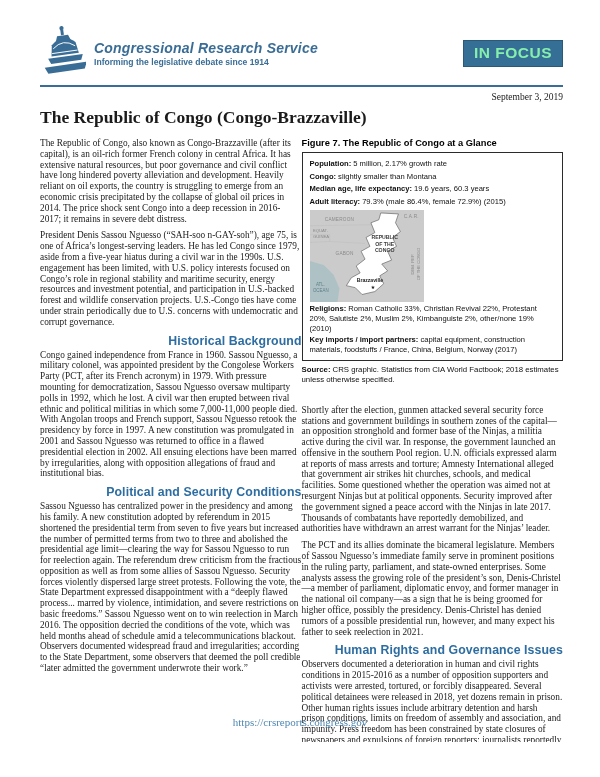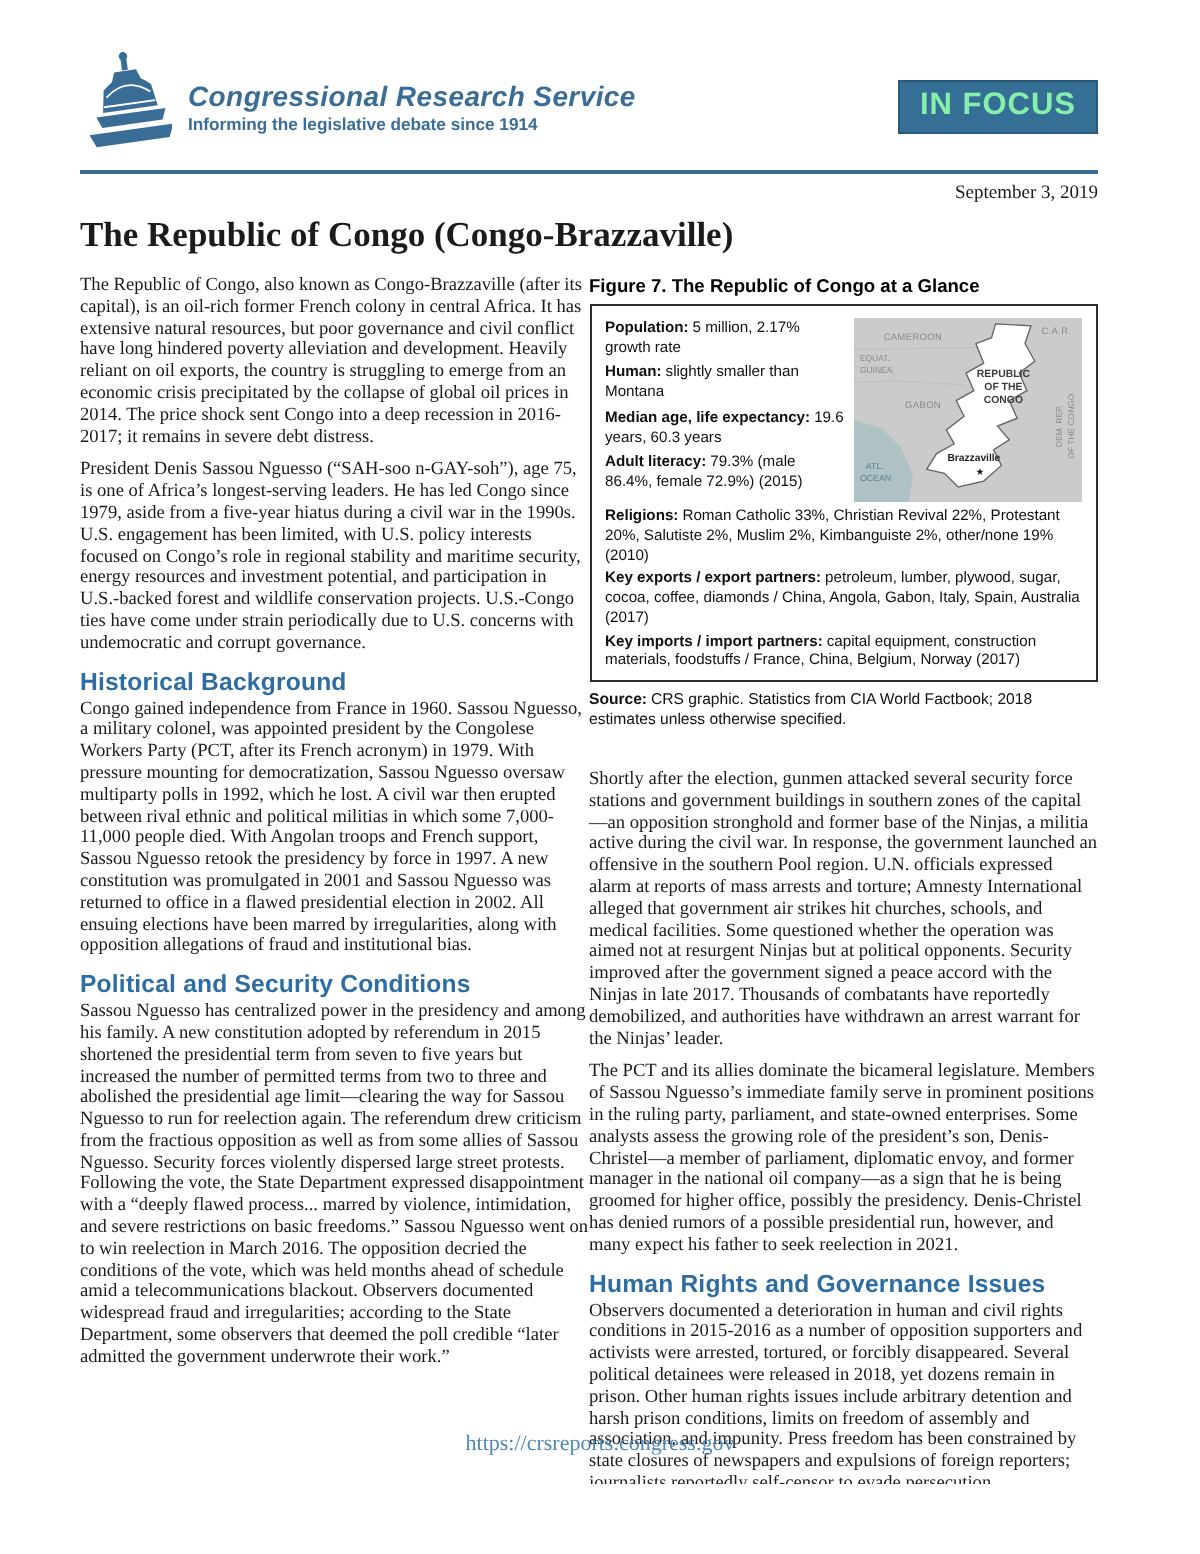--- a/index.html
+++ b/index.html
@@ -3,21 +3,21 @@
 <meta charset="utf-8">
 <style>
   :root{
     --brand:#3a6d96; --badge:#356f96; --heading:#2d6da1; --link:#4f88b3;
     --ink:#1b1b1b; --land:#cbcbcb; --ocean:#aec2c6;
   }
   *{margin:0;padding:0;box-sizing:border-box;}
   html,body{background:#fff;}
   .page{
     position:relative;width:600px;height:742px;background:#fff;
-    padding:24px 51px 0 40px;overflow:hidden;
+    padding:24px 37px 0 40px;overflow:hidden;
     font-family:"Liberation Serif",serif;color:var(--ink);
   }
   
   .masthead{display:flex;align-items:center;}
   .logo-icon{width:46px;height:58px;flex-shrink:0;margin-right:8px;}
   .brand-text{flex:1;}
   .brand-name{
     font-family:"Liberation Sans",sans-serif;font-style:italic;font-weight:bold;
     font-size:14px;color:var(--brand);letter-spacing:.2px;
   }
@@ -32,32 +32,32 @@
   }
   .rule{border-bottom:2px solid var(--brand);margin-top:3px;}
   .date-line{text-align:right;font-size:9.5px;margin-top:5px;}
   .doc-title{font-size:17.5px;font-weight:bold;margin:5px 0 10px;}
   
   .columns{display:flex;}
   .col{flex:1;min-width:0;}
   p.body{font-size:9.3px;line-height:10.8px;margin-bottom:6px;text-align:left;}
   h2.sec{
     font-family:"Liberation Sans",sans-serif;font-size:12.3px;font-weight:bold;
-    color:var(--heading);margin:1px 0 2px;letter-spacing:.1px;
+    color:var(--heading);margin:1px 0 2px;letter-spacing:.1px;text-align:right;
   }
   
   .fig-title{
     font-family:"Liberation Sans",sans-serif;font-weight:bold;font-size:9.3px;
     margin-bottom:4px;color:#000;
   }
   .fig-box{
     border:1.5px solid #2b2b2b;padding:6px 7px 5px;margin-bottom:4px;
     font-family:"Liberation Sans",sans-serif;font-size:7.6px;line-height:9.7px;color:#111;
   }
-  .fig-top{display:flex;}
+  .fig-top{display:flex;flex-direction:column;}
   .fig-stats{flex:1;padding-right:4px;}
   .stat{margin-bottom:3px;}
   .stat b{margin-right:2px;}
   .fig-map{width:114px;flex-shrink:0;}
   .fig-wide{margin-top:2px;}
   .fig-wide b{margin-right:2px;}
   .source-note{
     font-family:"Liberation Sans",sans-serif;font-size:7.8px;line-height:10px;
     color:#111;margin-bottom:20px;
   }
@@ -118,21 +118,21 @@
       <p class="body">Sassou Nguesso has centralized power in the presidency and among his family. A new constitution adopted by referendum in 2015 shortened the presidential term from seven to five years but increased the number of permitted terms from two to three and abolished the presidential age limit—clearing the way for Sassou Nguesso to run for reelection again. The referendum drew criticism from the fractious opposition as well as from some allies of Sassou Nguesso. Security forces violently dispersed large street protests. Following the vote, the State Department expressed disappointment with a “deeply flawed process... marred by violence, intimidation, and severe restrictions on basic freedoms.” Sassou Nguesso went on to win reelection in March 2016. The opposition decried the conditions of the vote, which was held months ahead of schedule amid a telecommunications blackout. Observers documented widespread fraud and irregularities; according to the State Department, some observers that deemed the poll credible “later admitted the government underwrote their work.”</p>
     </div>
 
     <div class="col">
       <div class="fig-title">Figure 7. The Republic of Congo at a Glance</div>
 
       <div class="fig-box">
         <div class="fig-top">
           <div class="fig-stats">
             <div class="stat"><b>Population:</b><span>5 million, 2.17% growth rate</span></div>
-            <div class="stat"><b>Human:</b><span>slightly smaller than Montana</span></div>
+            <div class="stat"><b>Congo:</b><span>slightly smaller than Montana</span></div>
             <div class="stat"><b>Median age, life expectancy:</b><span>19.6 years, 60.3 years</span></div>
             <div class="stat"><b>Adult literacy:</b><span>79.3% (male 86.4%, female 72.9%) (2015)</span></div>
           </div>
 
           <svg class="fig-map" viewBox="0 0 116 94" aria-hidden="true">
             <rect x="0" y="0" width="116" height="94" fill="#cbcbcb"></rect>
             <path d="M0,52 L14,56 L24,66 L30,80 L28,94 L0,94 Z" fill="#aec2c6"></path>
             <g stroke="#bdbdbd" stroke-width="0.5" fill="none">
               <path d="M0,16 L62,15"></path>
               <path d="M0,33 L20,32 L20,25 L0,25"></path>
@@ -152,21 +152,20 @@
             <text class="m-ocean" x="6" y="77">ATL.</text>
             <text class="m-ocean" x="3" y="83">OCEAN</text>
             <g transform="rotate(-90 109 55)">
               <text class="m-small" x="109" y="52" text-anchor="middle">DEM. REP.</text>
               <text class="m-small" x="109" y="58" text-anchor="middle">OF THE CONGO</text>
             </g>
           </svg>
         </div>
 
         <div class="fig-wide"><b>Religions:</b><span>Roman Catholic 33%, Christian Revival 22%, Protestant 20%, Salutiste 2%, Muslim 2%, Kimbanguiste 2%, other/none 19% (2010)</span></div>
-        <div class="fig-wide"><b>Key exports / export partners:</b><span>petroleum, lumber, plywood, sugar, cocoa, coffee, diamonds / China, Angola, Gabon, Italy, Spain, Australia (2017)</span></div>
         <div class="fig-wide"><b>Key imports / import partners:</b><span>capital equipment, construction materials, foodstuffs / France, China, Belgium, Norway (2017)</span></div>
       </div>
 
       <div class="source-note"><b>Source:</b><span>CRS graphic. Statistics from CIA World Factbook; 2018 estimates unless otherwise specified.</span></div>
 
       <p class="body">Shortly after the election, gunmen attacked several security force stations and government buildings in southern zones of the capital—an opposition stronghold and former base of the Ninjas, a militia active during the civil war. In response, the government launched an offensive in the southern Pool region. U.N. officials expressed alarm at reports of mass arrests and torture; Amnesty International alleged that government air strikes hit churches, schools, and medical facilities. Some questioned whether the operation was aimed not at resurgent Ninjas but at political opponents. Security improved after the government signed a peace accord with the Ninjas in late 2017. Thousands of combatants have reportedly demobilized, and authorities have withdrawn an arrest warrant for the Ninjas’ leader.</p>
       <p class="body">The PCT and its allies dominate the bicameral legislature. Members of Sassou Nguesso’s immediate family serve in prominent positions in the ruling party, parliament, and state-owned enterprises. Some analysts assess the growing role of the president’s son, Denis-Christel—a member of parliament, diplomatic envoy, and former manager in the national oil company—as a sign that he is being groomed for higher office, possibly the presidency. Denis-Christel has denied rumors of a possible presidential run, however, and many expect his father to seek reelection in 2021.</p>
       <h2 class="sec">Human Rights and Governance Issues</h2>
       <p class="body">Observers documented a deterioration in human and civil rights conditions in 2015-2016 as a number of opposition supporters and activists were arrested, tortured, or forcibly disappeared. Several political detainees were released in 2018, yet dozens remain in prison. Other human rights issues include arbitrary detention and harsh prison conditions, limits on freedom of assembly and association, and impunity. Press freedom has been constrained by state closures of newspapers and expulsions of foreign reporters; journalists reportedly self-censor to evade persecution.</p>
       <p class="body">Corruption is widespread. Sassou Nguesso and his family have been targets of a long-running French judicial inquiry</p>

